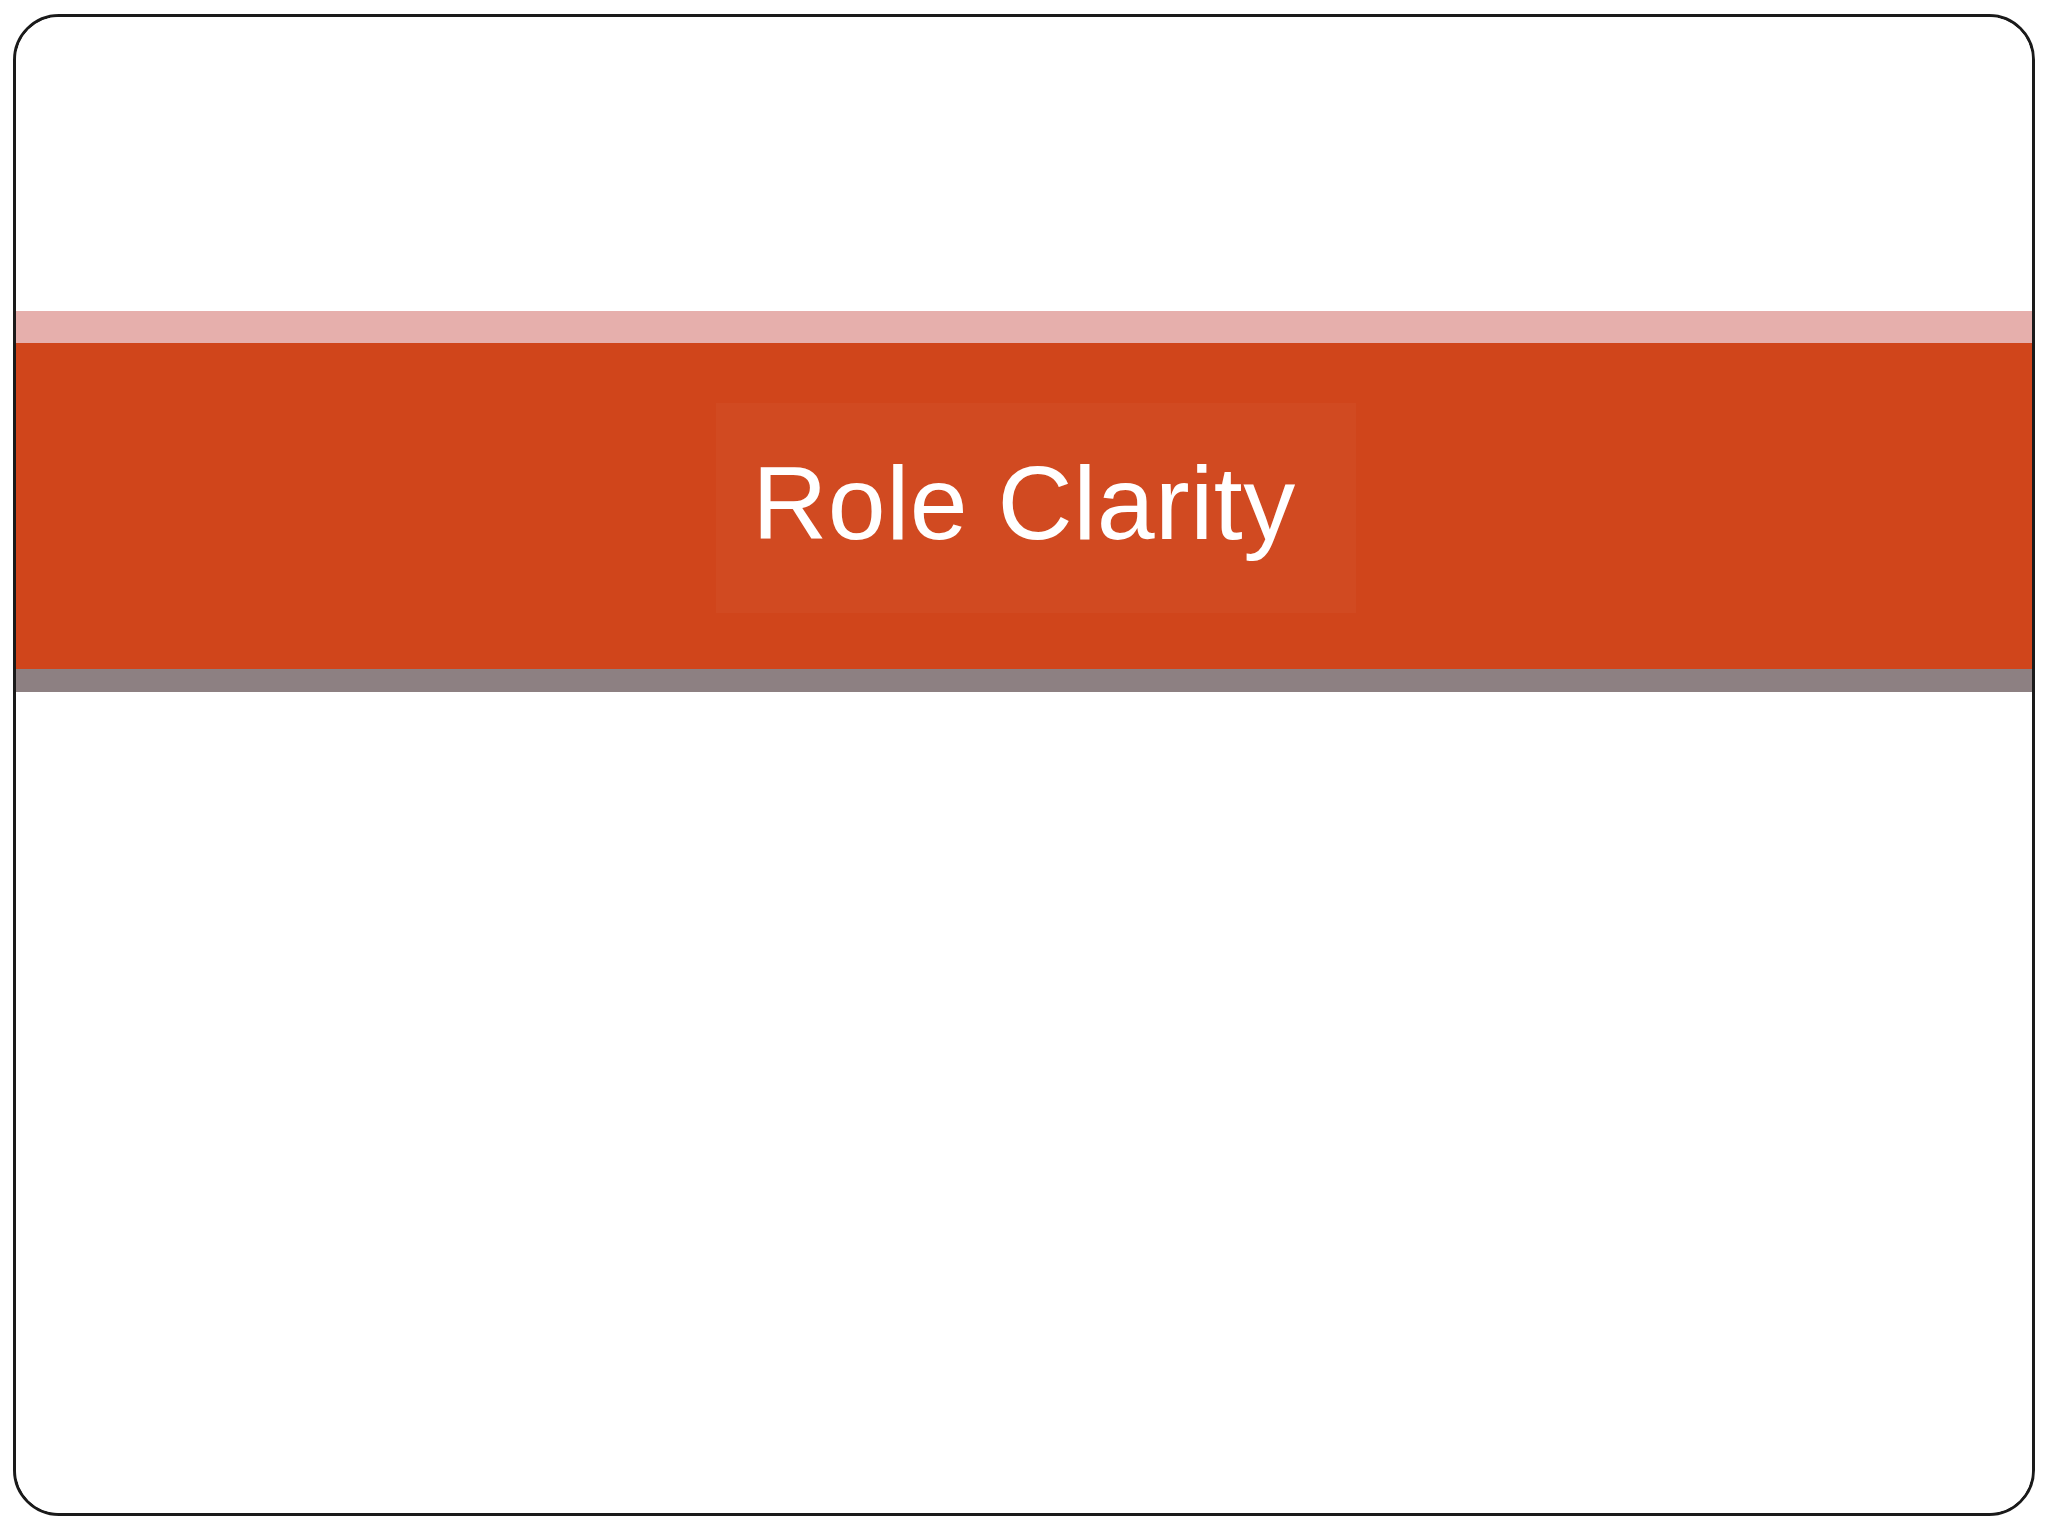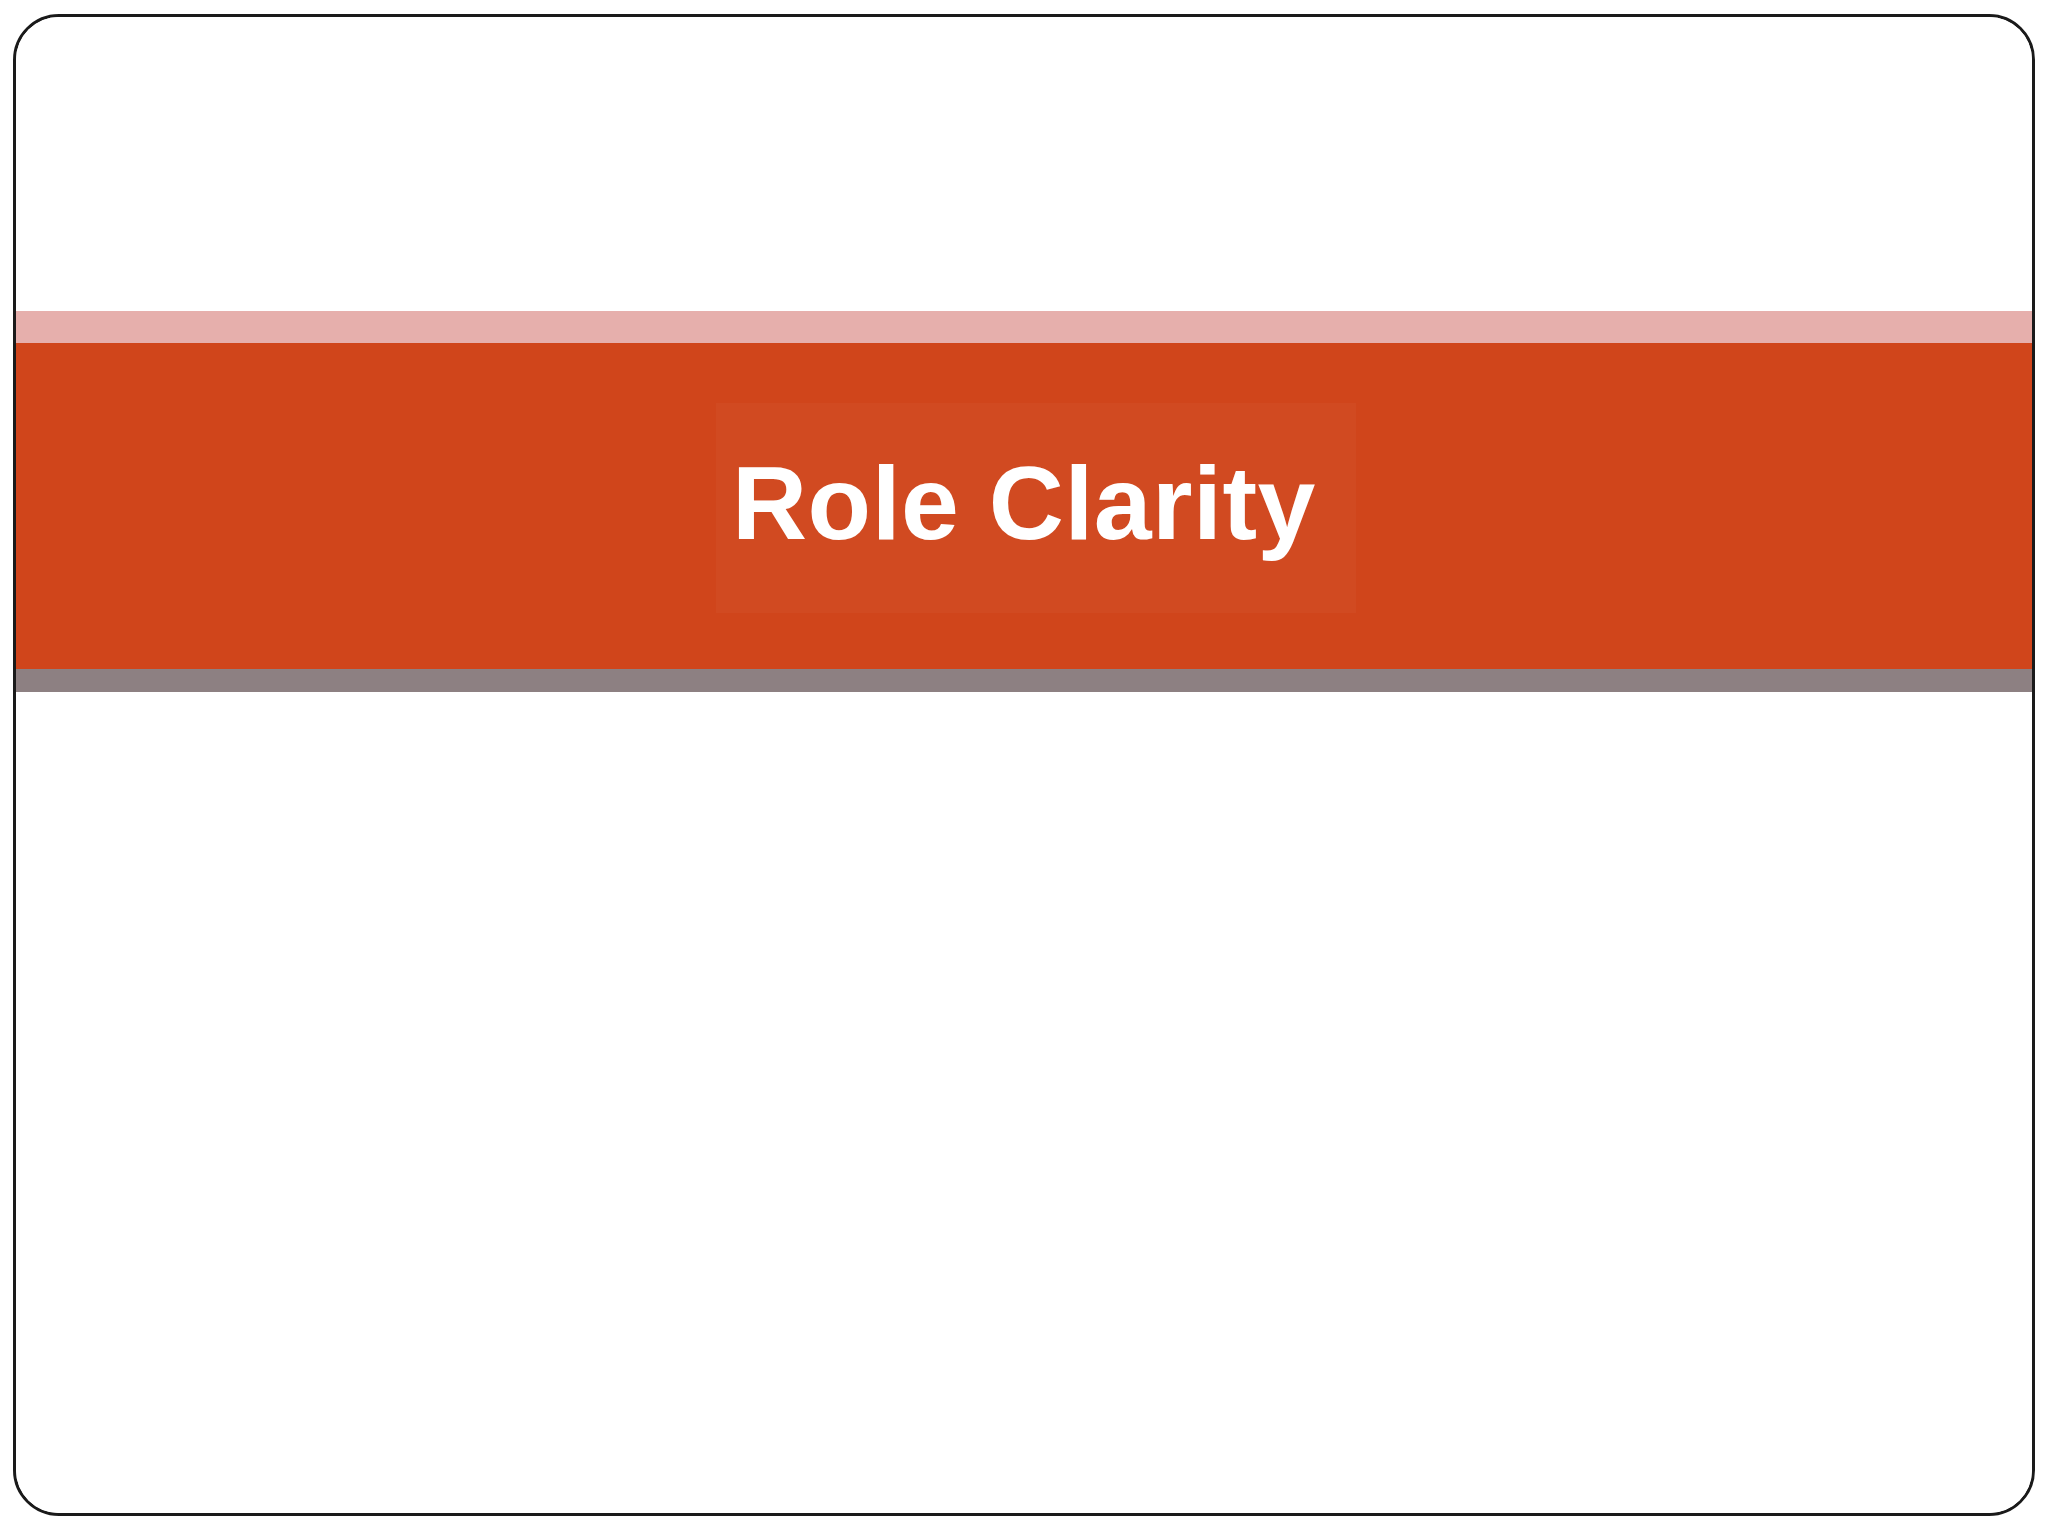--- a/index.html
+++ b/index.html
@@ -89,21 +89,21 @@
     left: 0;
     top: 0;
     width: 100%;
     height: 100%;
     display: flex;
     align-items: center;
     justify-content: center;
     color: #FFFFFF;
     font-family: "Liberation Sans", sans-serif;
     font-size: 104px;
-    font-weight: 700;
+    font-weight: 400;
     letter-spacing: 0.5px;
     line-height: 1;
     padding-bottom: 6px;
     box-sizing: border-box;
     white-space: nowrap;
   }
 
   .accent-band-bottom {
     position: absolute;
     left: 0;

